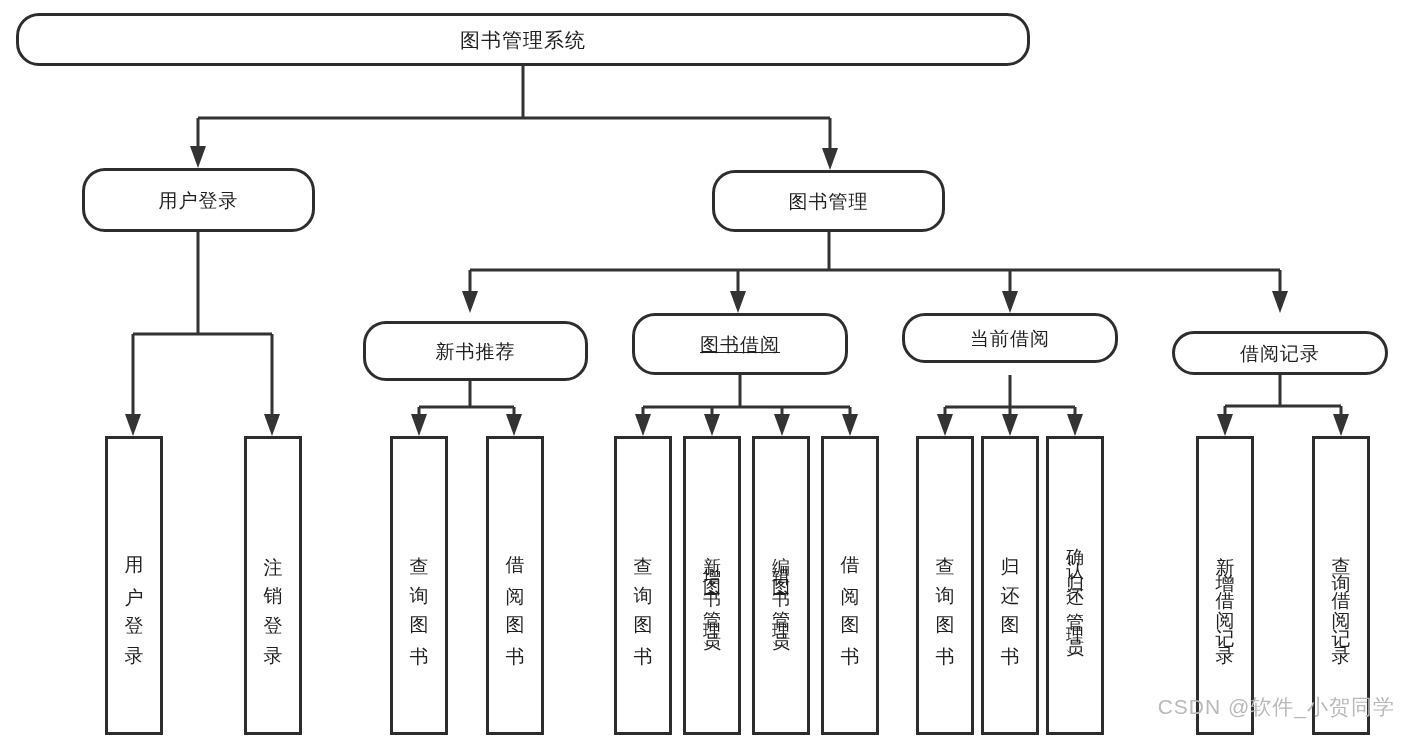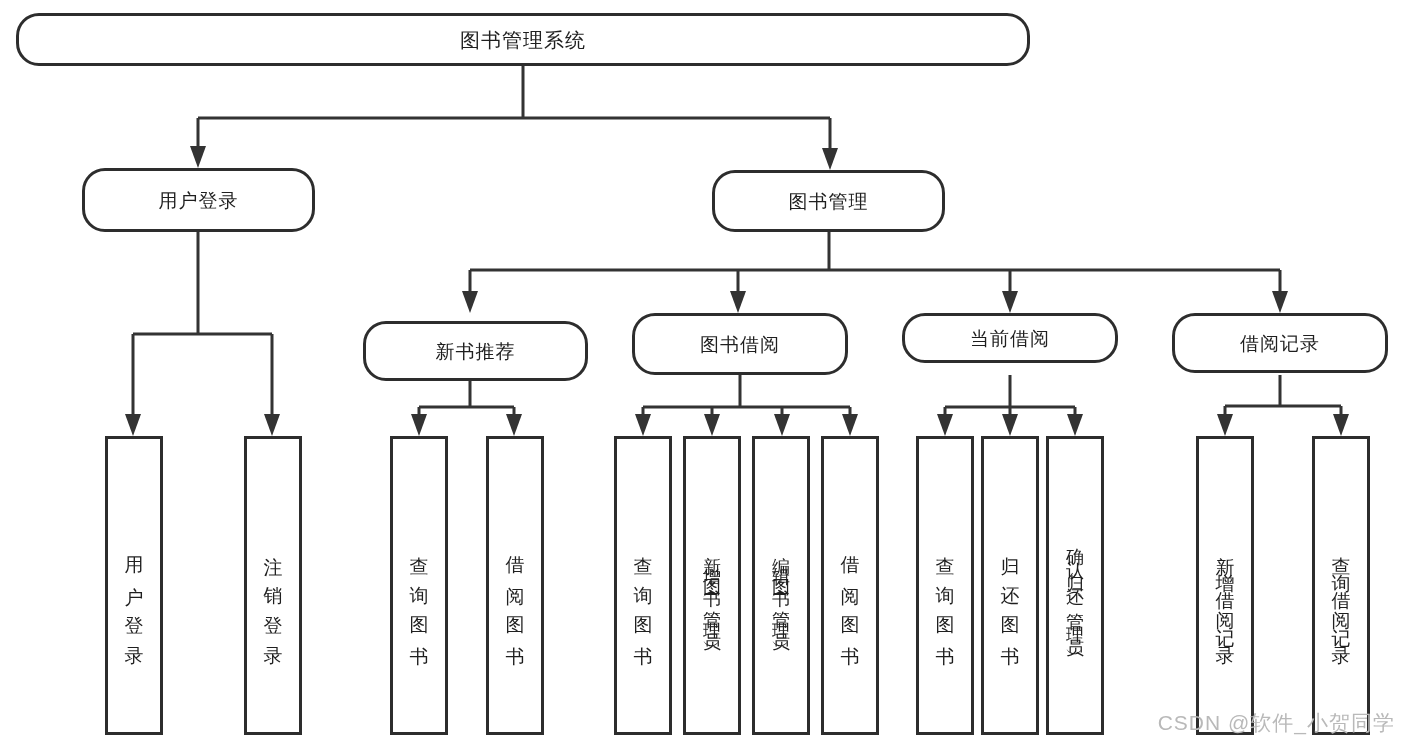--- a/index.html
+++ b/index.html
@@ -32,21 +32,21 @@
     text-align:center;
     line-height:52px;          
     white-space:nowrap;
   }
   .v4 {font-size:19px;letter-spacing:30px;padding-top:30px;}
   .v6 {font-size:19px;letter-spacing:18px;padding-top:18px;}
   .v9 {font-size:18px;letter-spacing:13px;padding-top:13px;}
   .v10{font-size:18px;letter-spacing:11px;padding-top:11px;}
   #watermark{
     position:absolute;
-    right:10px;top:709px;
+    right:10px;top:693px;
     font-size:21px;
     color:#b9b9b9;
     letter-spacing:1px;
     z-index:5;
     white-space:nowrap;
   }
 </style>
 </head>
 <body>
 
@@ -99,27 +99,27 @@
   <div class="box hbox" style="left:82px;top:168px;width:233px;height:64px;">
     <span>用户登录</span>
   </div>
   <div class="box hbox" style="left:712px;top:170px;width:233px;height:62px;align-items:center;">
     <span>图书管理</span>
   </div>
 
   <div class="box hbox" style="left:363px;top:313px;width:225px;height:60px;margin-top:8px;">
     <span>新书推荐</span>
   </div>
-  <div class="box hbox" style="left:632px;top:313px;width:216px;height:62px;">
+  <div class="box hbox" style="left:632px;top:313px;width:216px;height:62px;text-decoration:underline;">
     <span>图书借阅</span>
   </div>
   <div class="box hbox" style="left:902px;top:313px;width:216px;height:50px;">
     <span>当前借阅</span>
   </div>
-  <div class="box hbox" style="left:1172px;top:313px;width:216px;height:60px;">
+  <div class="box hbox" style="left:1172px;top:331px;width:216px;height:44px;">
     <span>借阅记录</span>
   </div>
 
   <div class="box vbox v4" style="left:105px;top:436px;width:58px;height:299px;">用户登录</div>
   <div class="box vbox v4" style="left:244px;top:436px;width:58px;height:299px;">注销登录</div>
 
   <div class="box vbox v4" style="left:390px;top:436px;width:58px;height:299px;">查询图书</div>
   <div class="box vbox v4" style="left:486px;top:436px;width:58px;height:299px;">借阅图书</div>
 
   <div class="box vbox v4" style="left:614px;top:436px;width:58px;height:299px;">查询图书</div>

